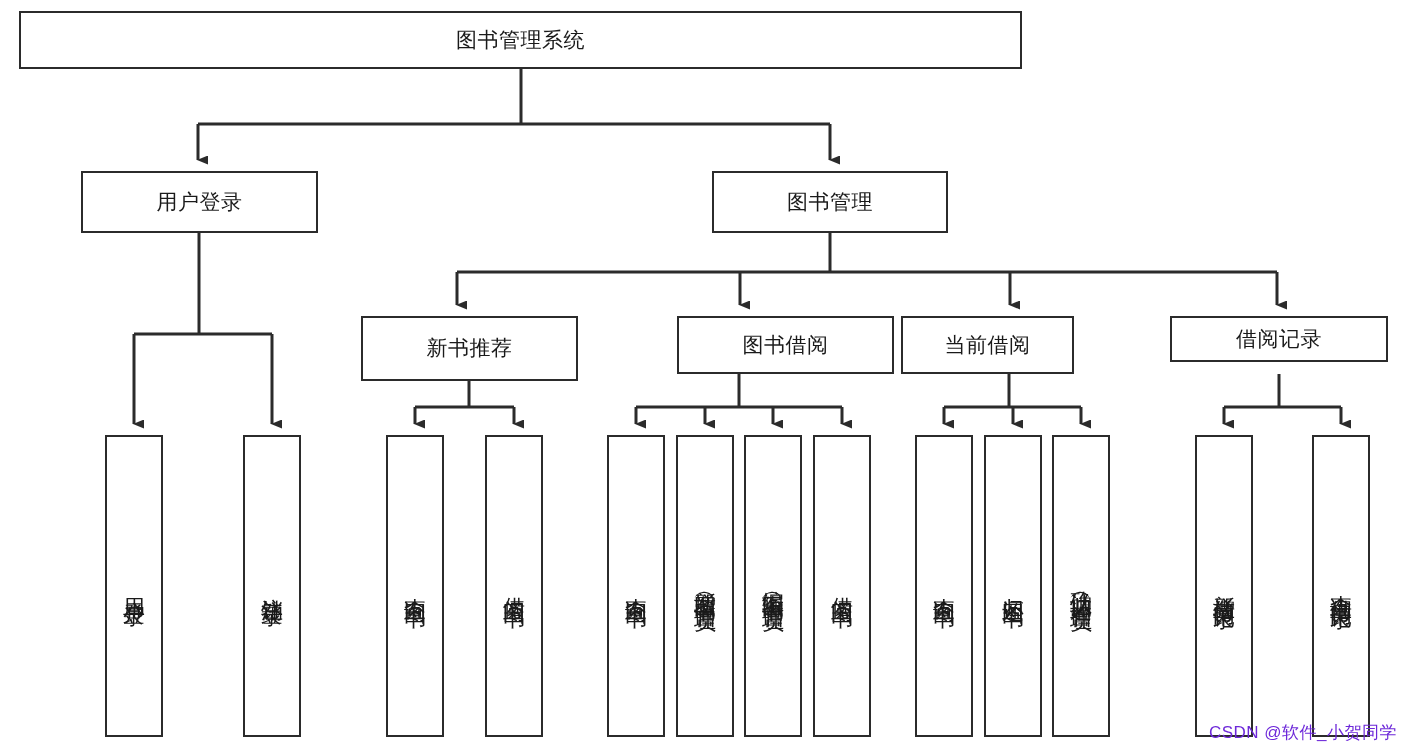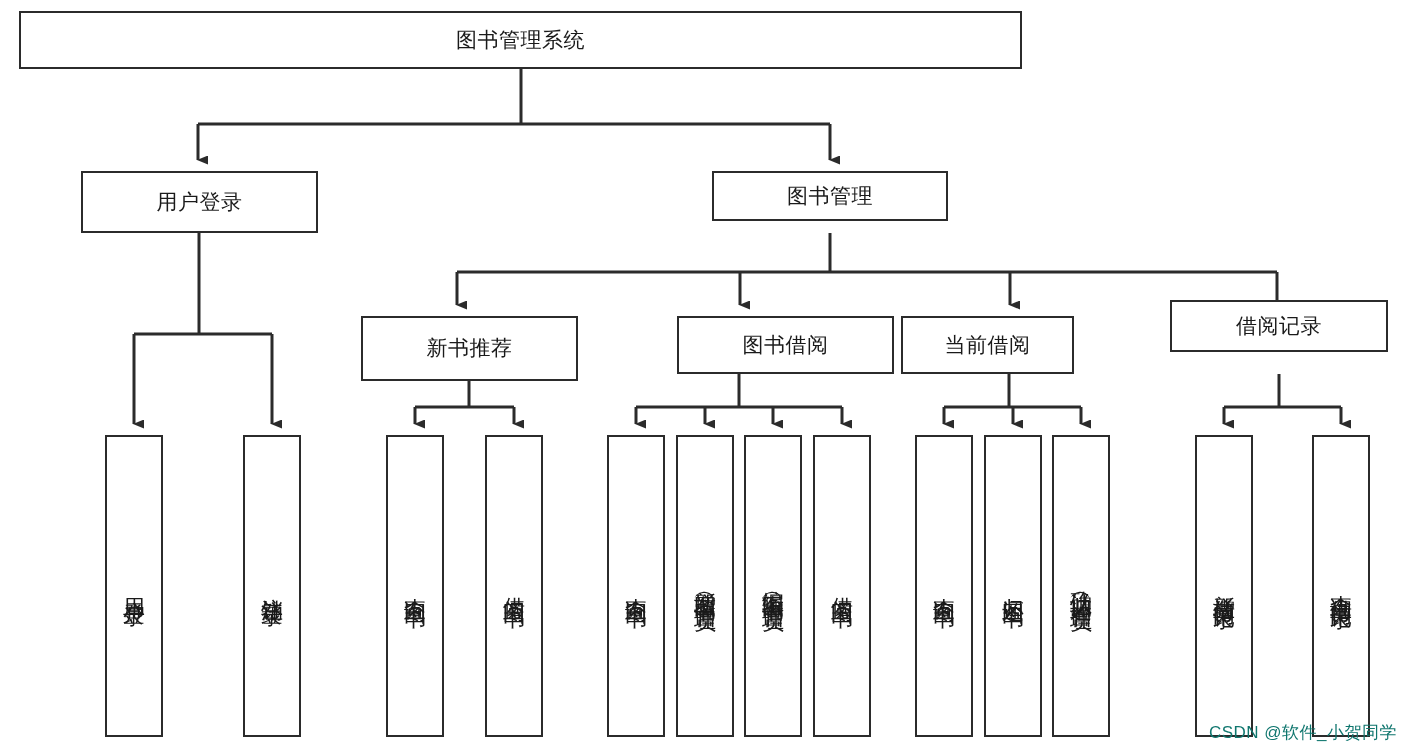--- a/index.html
+++ b/index.html
@@ -52,21 +52,21 @@
     text-orientation: upright;
     font-size: 22px;
     letter-spacing: 3px;
     line-height: 1;
   }
   #watermark {
     position: absolute;
     right: 8px;
     bottom: 3px;
     font-size: 17px;
-    color: #0f766e;
+    color: #6d28d9;
     white-space: nowrap;
     letter-spacing: 0.5px;
   }
 </style>
 </head>
 <body>
 
 <div id="diagram-root">
 
   <svg id="edges" viewBox="0 0 1405 747" width="1405" height="747" aria-hidden="true">
@@ -119,34 +119,34 @@
     </g>
   </svg>
 
   <div class="node horiz" style="left:19px; top:11px; width:1003px; height:58px;">
     <span class="node-label">图书管理系统</span>
   </div>
 
   <div class="node horiz" style="left:81px; top:171px; width:237px; height:62px;">
     <span class="node-label">用户登录</span>
   </div>
-  <div class="node horiz" style="left:712px; top:171px; width:236px; height:50px;">
+  <div class="node horiz" style="left:712px; top:171px; width:236px; height:62px;">
     <span class="node-label">图书管理</span>
   </div>
 
   <div class="node horiz" style="left:361px; top:316px; width:217px; height:65px;">
     <span class="node-label">新书推荐</span>
   </div>
   <div class="node horiz" style="left:631px; top:316px; width:217px; height:58px;margin-left:46px;">
     <span class="node-label">图书借阅</span>
   </div>
   <div class="node horiz" style="left:901px; top:316px; width:173px; height:58px;">
     <span class="node-label">当前借阅</span>
   </div>
-  <div class="node horiz" style="left:1170px; top:300px; width:218px; height:52px;">
+  <div class="node horiz" style="left:1170px; top:316px; width:218px; height:46px;">
     <span class="node-label">借阅记录</span>
   </div>
 
   <div class="node vert" style="left:105px; top:435px; width:58px; height:302px;">
     <span class="node-label">用户登录</span>
   </div>
   <div class="node vert" style="left:243px; top:435px; width:58px; height:302px;">
     <span class="node-label">注销登录</span>
   </div>
 

